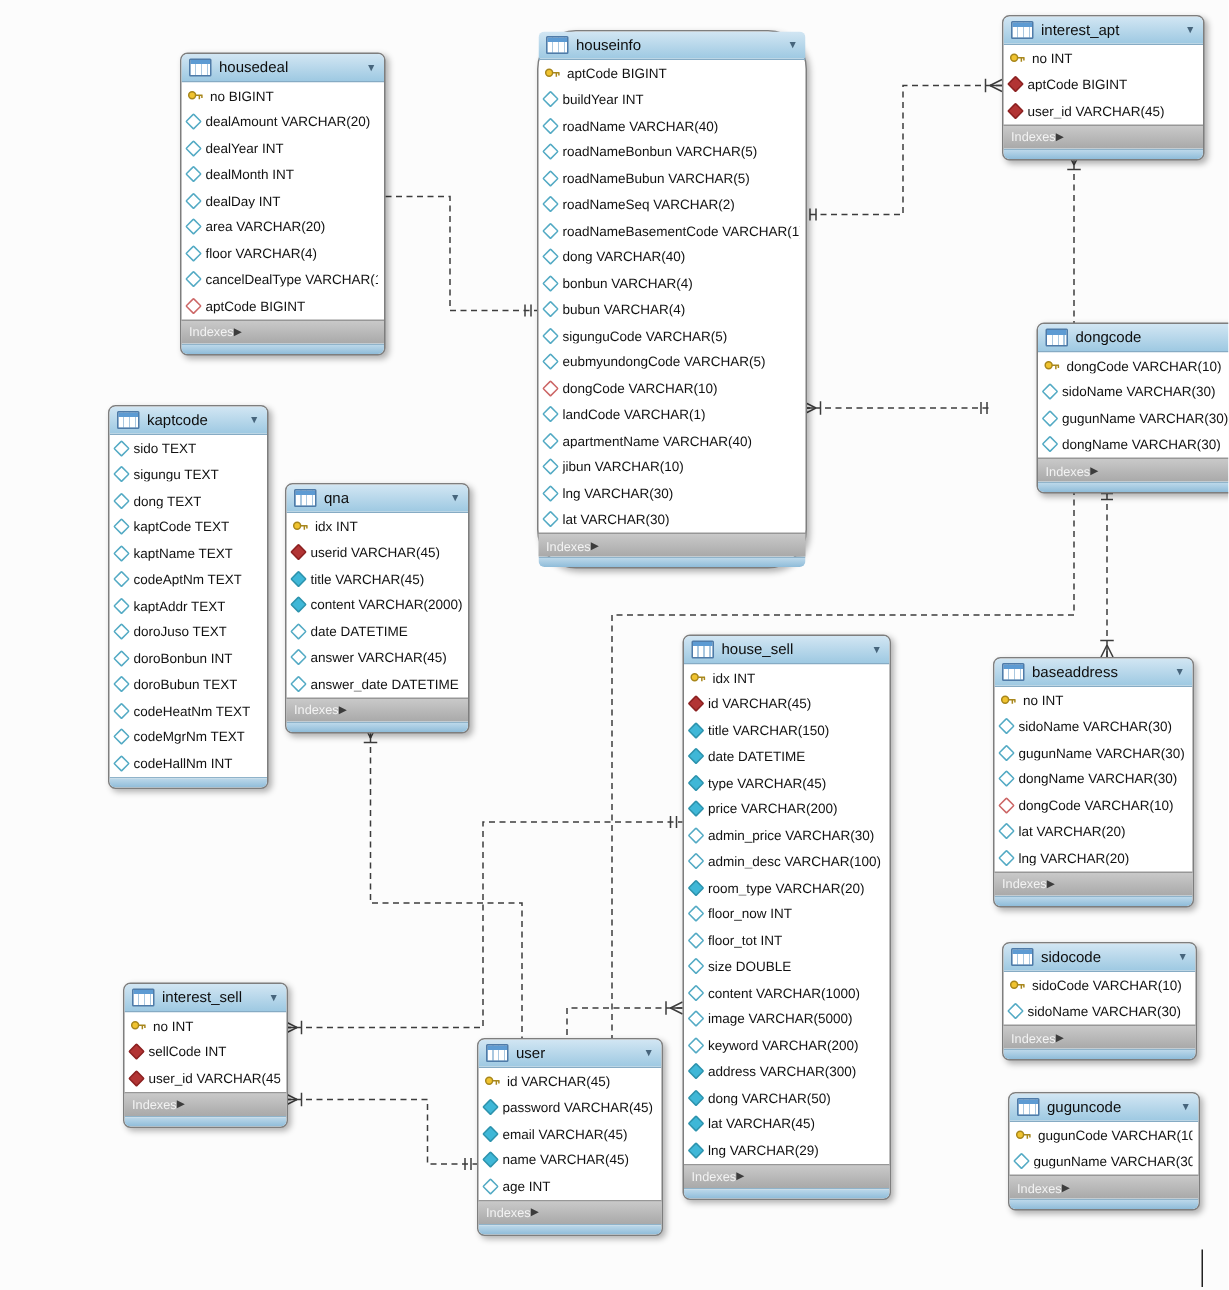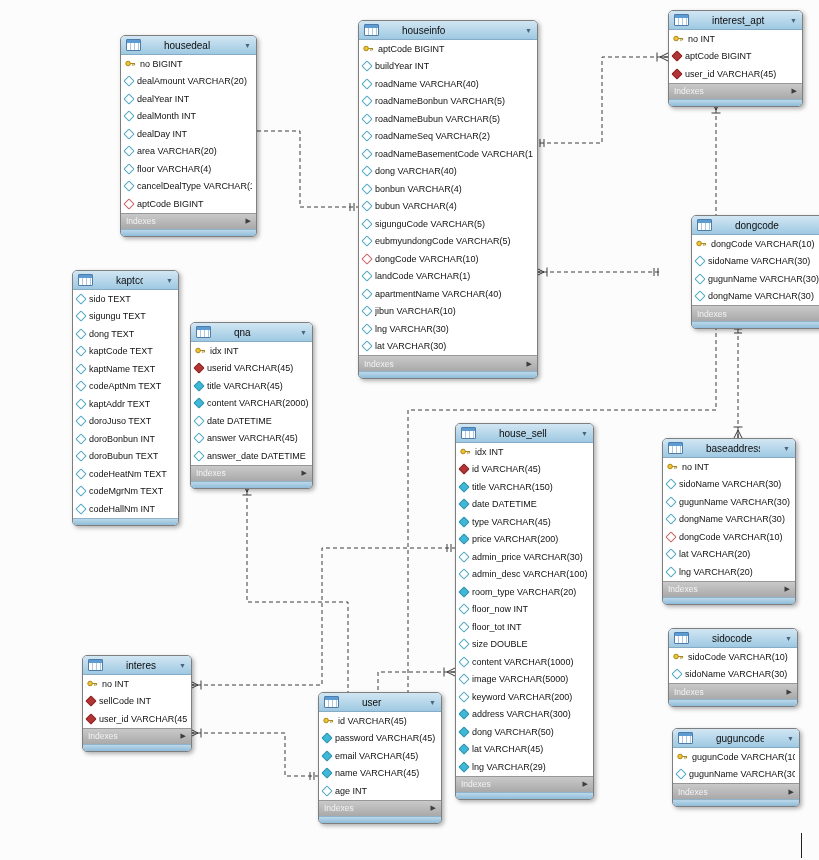--- a/index.html
+++ b/index.html
@@ -9,42 +9,42 @@
     font-family:"Liberation Sans", sans-serif;
   }
   #rels{position:absolute;left:0;top:0;z-index:0;}
   .table{
     position:absolute;z-index:1;background:#ffffff;
     border:1px solid #7e7e7e;border-radius:5px;
     box-shadow:2px 2px 4px rgba(0,0,0,0.30);
     font-size:9px;color:#111;
   }
   .thead{
-    height:18px;display:flex;align-items:center;gap:23px;padding:0 5px;
+    height:18px;display:flex;align-items:center;gap:5px;padding:0 5px;
     background:linear-gradient(#d2e6f3,#9ec9e2);
     border-bottom:1px solid #86abc4;border-radius:4px 4px 0 0;
   }
   .ttitle{flex:1;font-size:10px;color:#0d0d0d;white-space:nowrap;overflow:hidden;}
   .tarrow{font-size:7px;color:#47657c;line-height:1;}
   .ticon{
     width:13px;height:10px;flex:0 0 13px;border:1px solid #4f7ba8;border-radius:1px;
     background:
       linear-gradient(#5d9bd3 0 3px, rgba(0,0,0,0) 3px),
       repeating-linear-gradient(90deg,#ffffff 0 3px,#aac8e0 3px 4px);
   }
   .trow{height:17.5px;display:flex;align-items:center;gap:4px;padding:0 4px;white-space:nowrap;}
   .clabel{overflow:hidden;}
   .dia{width:6px;height:6px;transform:rotate(45deg);flex:0 0 6px;border-radius:1px;}
   .dia.blue{background:#3fb7d7;border:1px solid #2d93ad;}
   .dia.blue-o{background:#ffffff;border:1px solid #53aac4;}
   .dia.red{background:#b23434;border:1px solid #8c2121;}
   .dia.red-o{background:#ffffff;border:1px solid #c66;}
   .keyicon{flex:0 0 11px;width:11px;height:11px;}
   .tindexes{
-    height:15px;display:flex;align-items:center;justify-content:space-between;
+    height:15px;display:flex;align-items:center;justify-content:flex-start;
     padding:0 5px;background:linear-gradient(#c9c9c9,#a9a9a9);
     border-top:1px solid #979797;color:#f3f3f3;font-size:8.5px;
   }
   .iarrow{color:#3c3c3c;font-size:7px;}
   .tfoot{
     height:6px;background:linear-gradient(#bcd8ea,#8fbcd9);
     border-top:1px solid #8fb3ca;border-radius:0 0 4px 4px;
   }
   #stray-mark{position:absolute;z-index:2;width:1px;height:25px;background:#222;left:801px;top:833px;}
 </style>
@@ -180,21 +180,21 @@
       <div class="trow">
         <span class="dia red-o"></span>
         <span class="clabel">aptCode BIGINT</span>
       </div>
       <div class="tindexes">
         <span>Indexes</span>
         <span class="iarrow">▶</span>
       </div>
       <div class="tfoot"></div>
     </div>
-    <div class="table" style="left: 358px; top: 20px; width: 178px;">
+    <div class="table" style="left: 358px; top: 20px; width: 178px; border-radius: 26px;">
       <div class="thead">
         <span class="ticon"></span>
         <span class="ttitle">houseinfo</span>
         <span class="tarrow">▼</span>
       </div>
       <div class="trow">
         <svg class="keyicon" viewBox="0 0 11 11">
           <circle cx="3.1" cy="5.5" r="2.3" fill="#f0c330" stroke="#a8871c" stroke-width="1"></circle>
           <path d="M5.4 5.5 H10 M7.9 5.5 V8.1 M9.6 5.5 V7.3" stroke="#a8871c" stroke-width="1" fill="none"></path>
         </svg>

